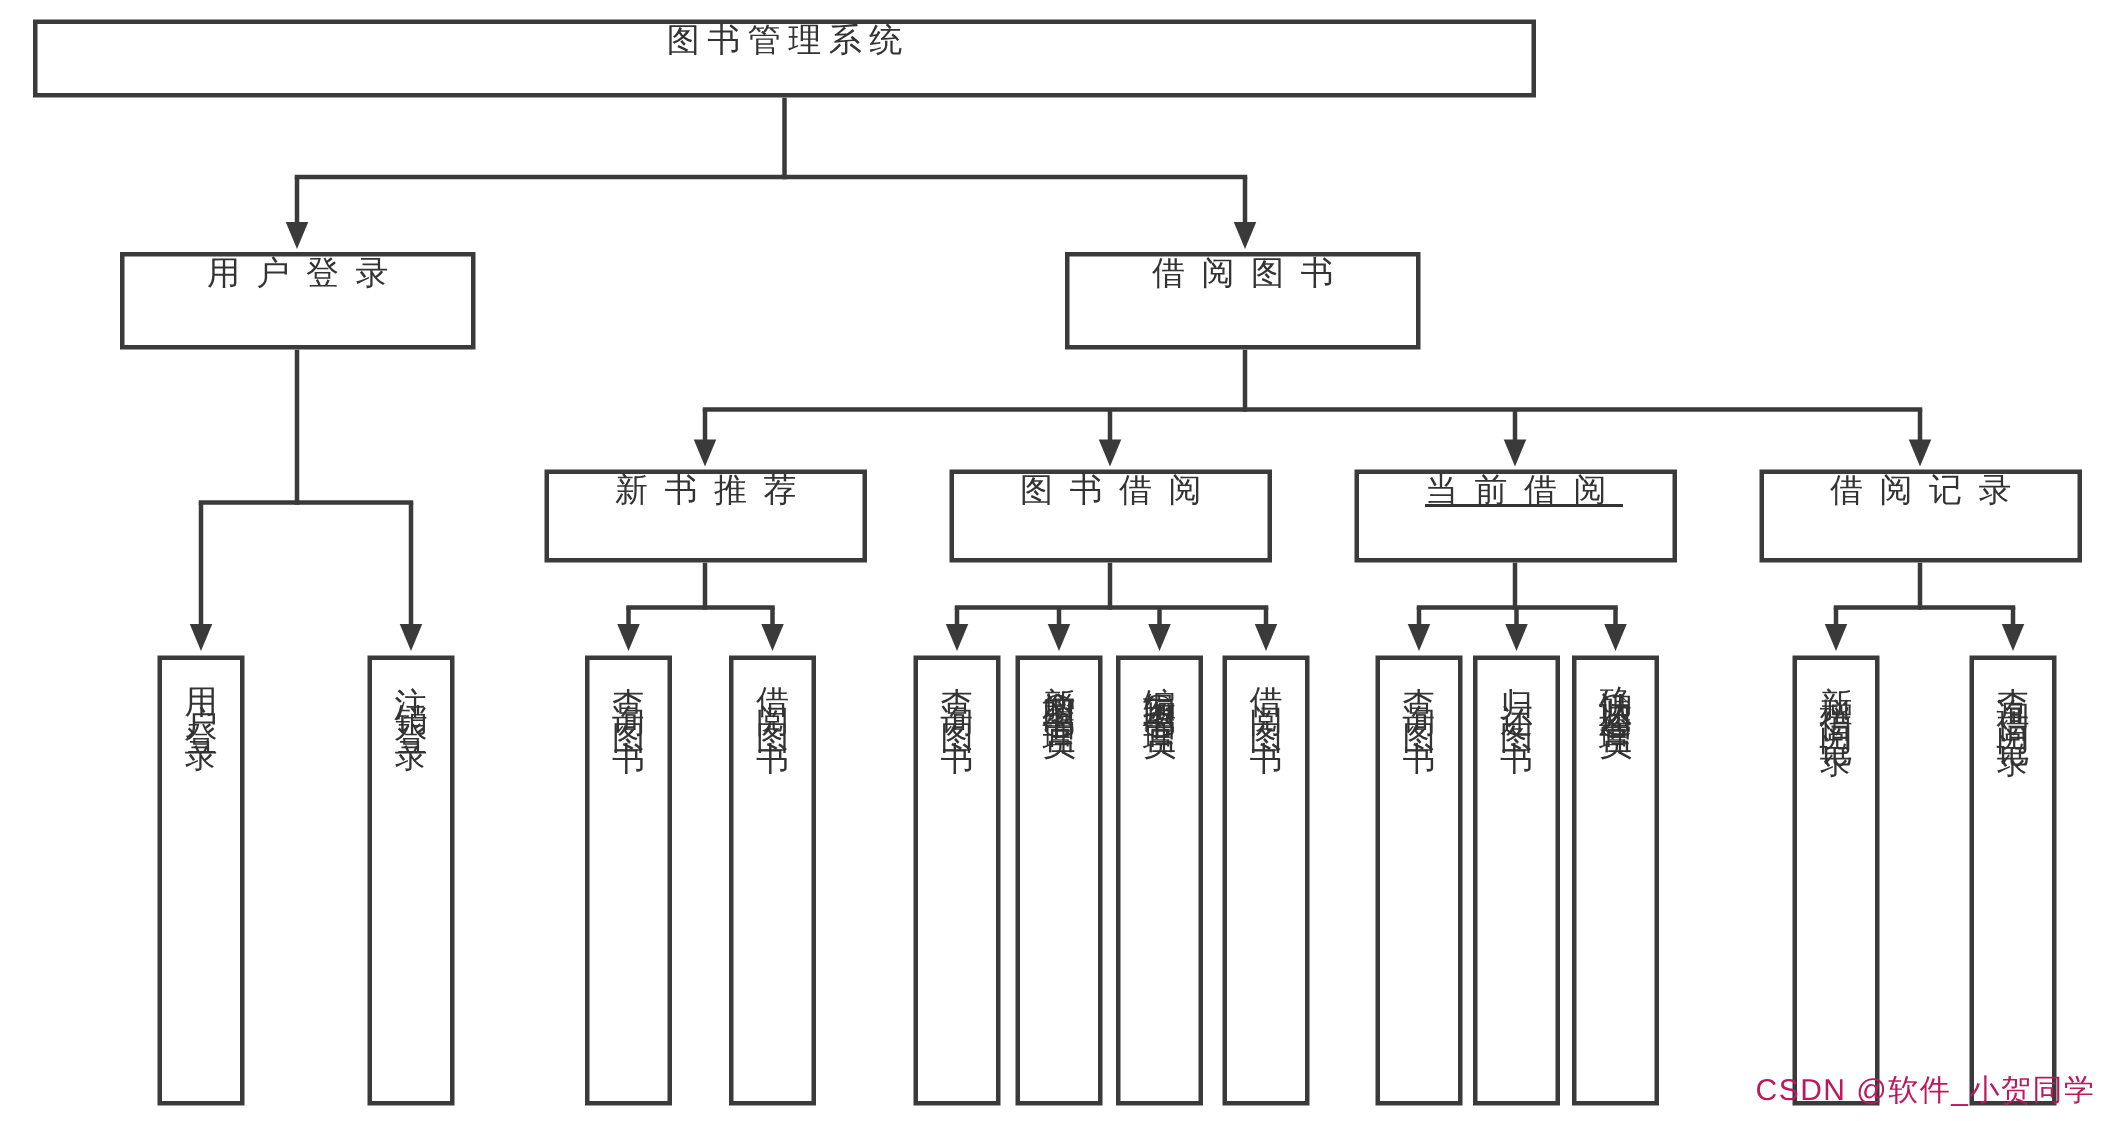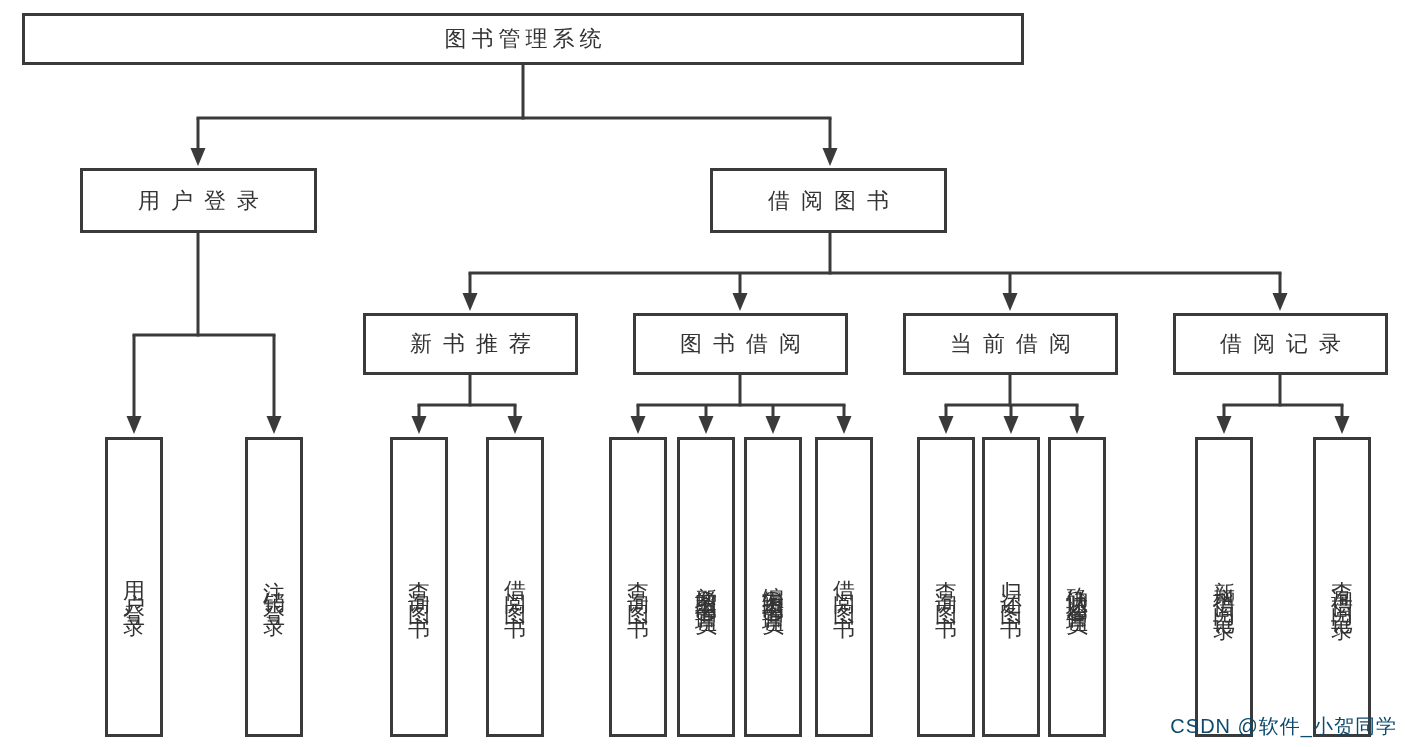--- a/index.html
+++ b/index.html
@@ -20,21 +20,21 @@
     position: absolute;
     left: 0; top: 0;
     z-index: 1;
   }
   .node {
     position: absolute;
     box-sizing: border-box;
     border: 3px solid #3a3a3a;
     background: #ffffff;
     display: flex;
-    align-items: center;
+    align-items: flex-start;
     justify-content: center;
     color: #333333;
     z-index: 2;
   }
   .hlabel {
     font-size: 22px;
     letter-spacing: 11px;
     text-indent: 11px;   
     white-space: nowrap;
     line-height: 1;
@@ -57,21 +57,21 @@
     white-space: nowrap;
   }
   .vlabel.mid   { letter-spacing: 8px; }
   .vlabel.tight { letter-spacing: 4px; }
   .watermark {
     position: absolute;
     right: 8px;
     top: 713px;
     font-size: 20px;
     letter-spacing: 1px;
-    color: #0c4a6e;
+    color: #be185d;
     z-index: 10;
     white-space: nowrap;
   }
 </style>
 </head>
 <body>
 
 <div class="canvas">
 
   <svg class="connectors" id="connectors" width="1405" height="747">
@@ -139,21 +139,21 @@
   <div class="node" style="left:710px; top:168px; width:237px; height:65px;">
     <span class="hlabel">借阅图书</span>
   </div>
 
   <div class="node" style="left:363px; top:313px; width:215px; height:62px;">
     <span class="hlabel">新书推荐</span>
   </div>
   <div class="node" style="left:633px; top:313px; width:215px; height:62px;">
     <span class="hlabel">图书借阅</span>
   </div>
-  <div class="node" style="left:903px; top:313px; width:215px; height:62px;">
+  <div class="node" style="left:903px; top:313px; width:215px; height:62px;text-decoration:underline;">
     <span class="hlabel">当前借阅</span>
   </div>
   <div class="node" style="left:1173px; top:313px; width:215px; height:62px;">
     <span class="hlabel">借阅记录</span>
   </div>
 
   <div class="node leaf" style="left:105px;">
     <span class="vlabel">用户登录</span>
   </div>
   <div class="node leaf" style="left:245px;">

